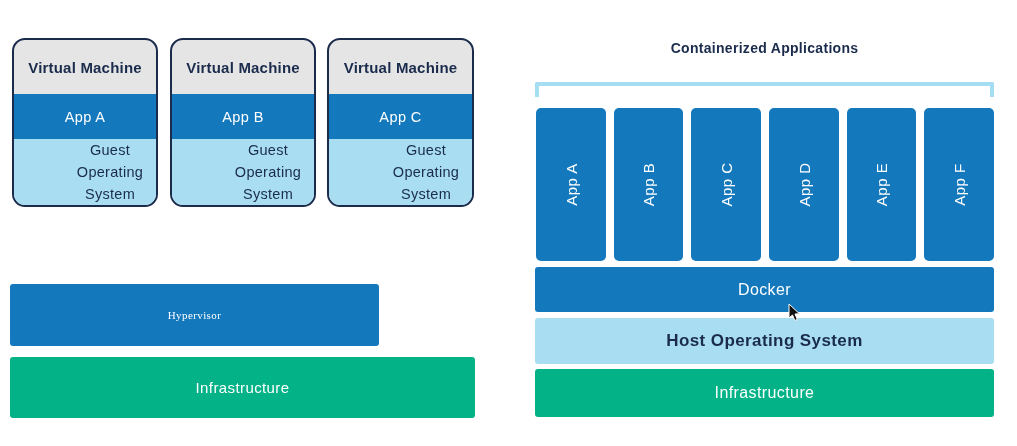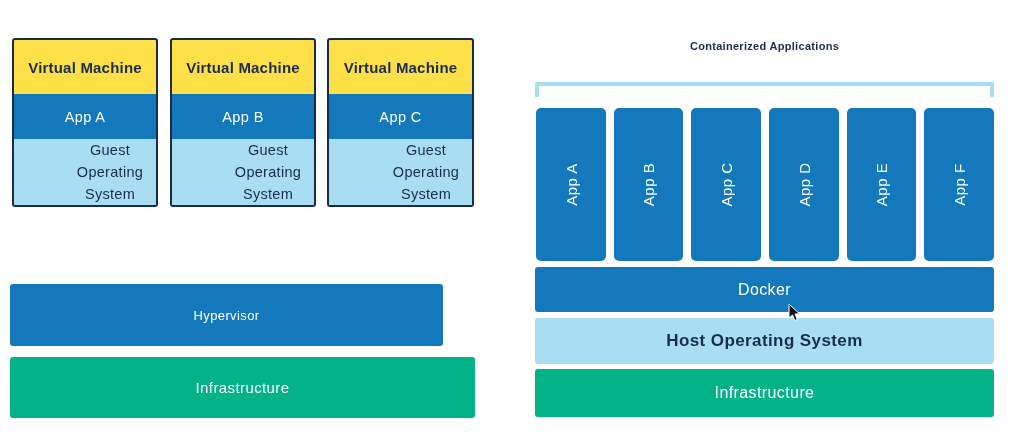--- a/index.html
+++ b/index.html
@@ -3,21 +3,21 @@
 <meta charset="utf-8">
 <style>
   html,body{margin:0;padding:0;background:#ffffff;}
   .stage{
     position:relative;width:1017px;height:446px;background:#ffffff;overflow:hidden;
     font-family:"Liberation Sans", sans-serif;color:var(--navy,#1a2b4c);
   }
   
   .vm-box{
     position:absolute;top:38px;height:169px;width:146px;box-sizing:border-box;
-    border:2px solid var(--navy,#1a2b4c);border-radius:3px;background:#fde047;
+    border:2px solid var(--navy,#1a2b4c);border-radius:13px;background:#e5e5e5;
     display:flex;flex-direction:column;overflow:hidden;
   }
   .vm-1{left:12px;} .vm-2{left:170px;} .vm-3{left:327px;width:147px;}
   .vm-title{
     height:72px;display:flex;align-items:center;justify-content:center;
     font-weight:bold;font-size:15px;letter-spacing:.2px;color:var(--navy,#1a2b4c);
   }
   .vm-app{
     height:60px;background:var(--blue,#1478bd);color:#fff;
     display:flex;align-items:center;justify-content:center;
@@ -26,26 +26,26 @@
   .vm-os{
     flex:1;background:var(--light-blue,#a9def2);
     display:flex;align-items:center;justify-content:flex-end;text-align:center;
     font-size:14.5px;line-height:22px;letter-spacing:.3px;color:var(--navy,#1a2b4c);
   }
   .vm-os span{max-width:92px;display:inline-block;}
   .bar{
     position:absolute;display:flex;align-items:center;justify-content:center;
     color:#fff;letter-spacing:.4px;border-radius:3px;box-sizing:border-box;
   }
-  .bar-hypervisor{left:10px;top:284px;width:433px;height:62px;background:var(--blue,#1478bd);font-size:13px;}
+  .bar-hypervisor{left:10px;top:284px;width:369px;height:62px;background:var(--blue,#1478bd);font-size:11px;font-family:Liberation Serif, serif;}
   .bar-infra-left{left:10px;top:357px;width:465px;height:61px;background:var(--green,#04b287);font-size:15px;}
   
   .right-title{
     position:absolute;left:535px;top:40px;width:459px;text-align:center;
-    font-size:11px;font-weight:600;letter-spacing:.3px;color:var(--navy,#1a2b4c);
+    font-size:14px;font-weight:600;letter-spacing:.3px;color:var(--navy,#1a2b4c);
   }
   .bracket{
     position:absolute;left:535px;top:82px;width:459px;height:15px;box-sizing:border-box;
     border:4px solid var(--bracket,#a5ddf3);border-bottom:none;border-radius:2px 2px 0 0;
   }
   .cols{
     position:absolute;left:536px;top:108px;width:458px;height:153px;
     display:flex;gap:8px;
   }
   .col{

